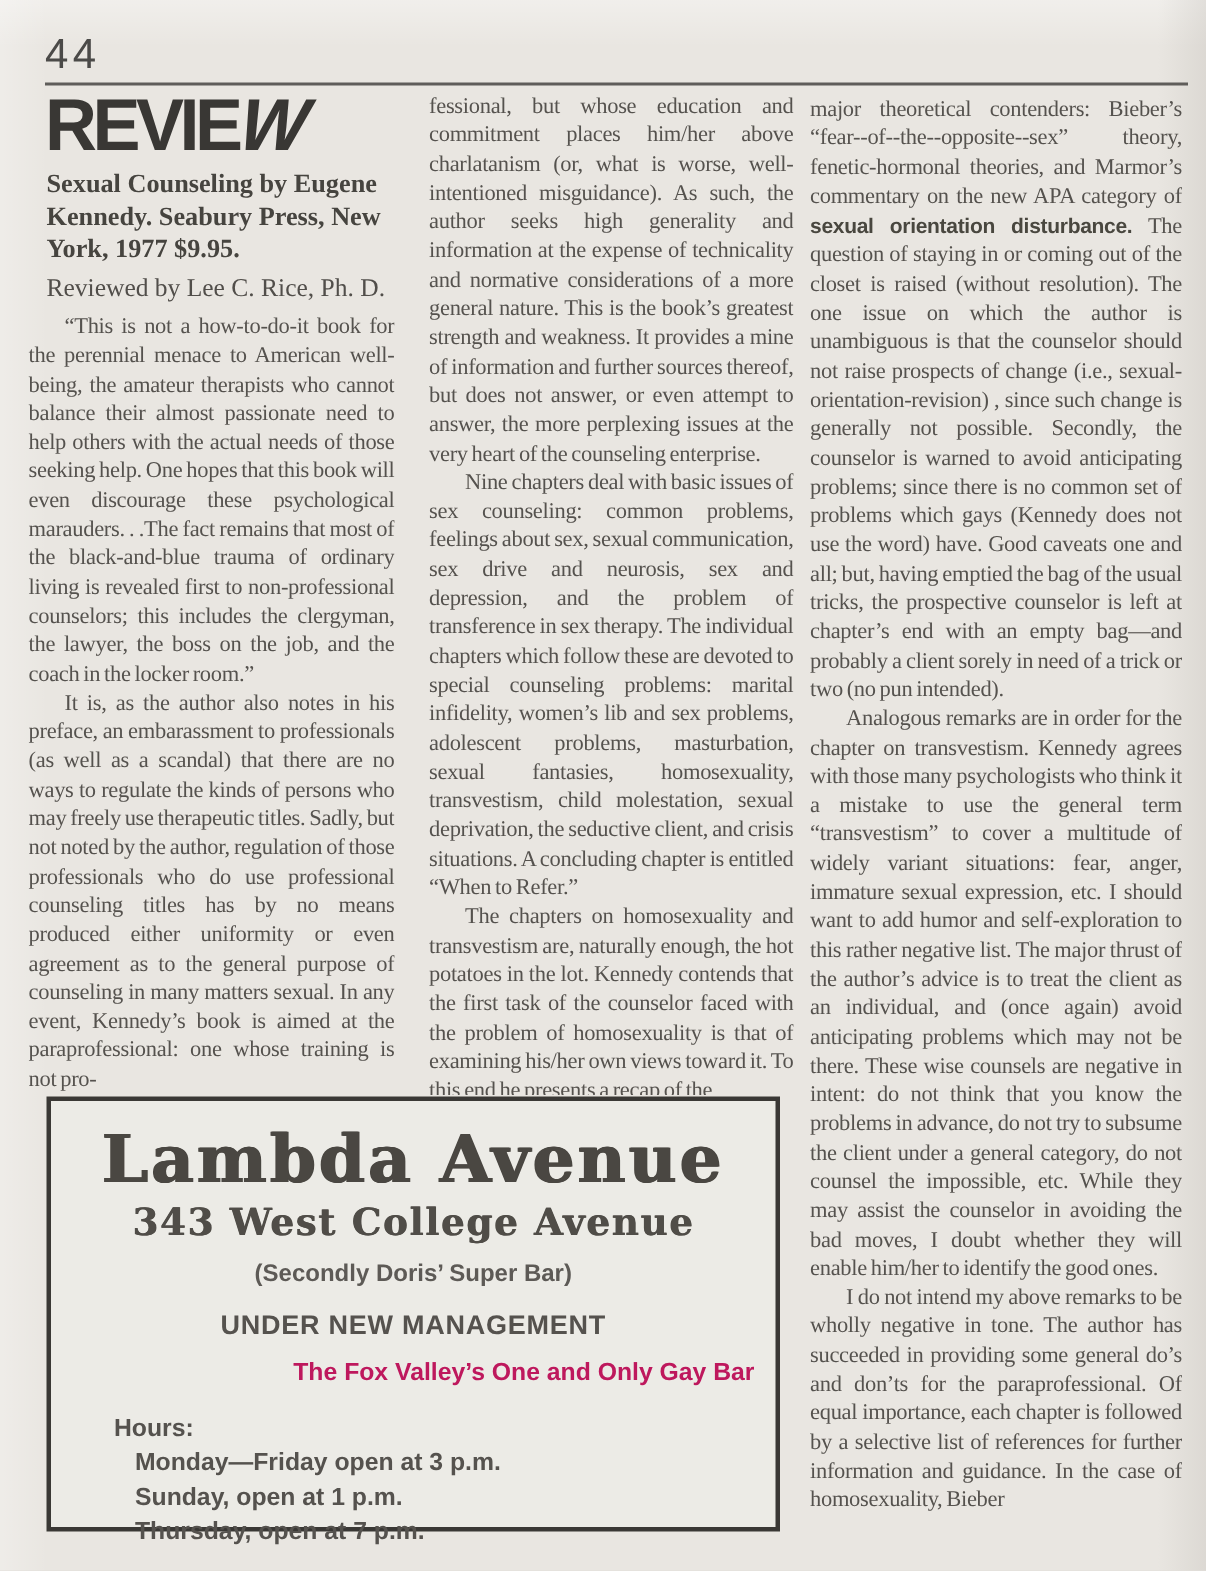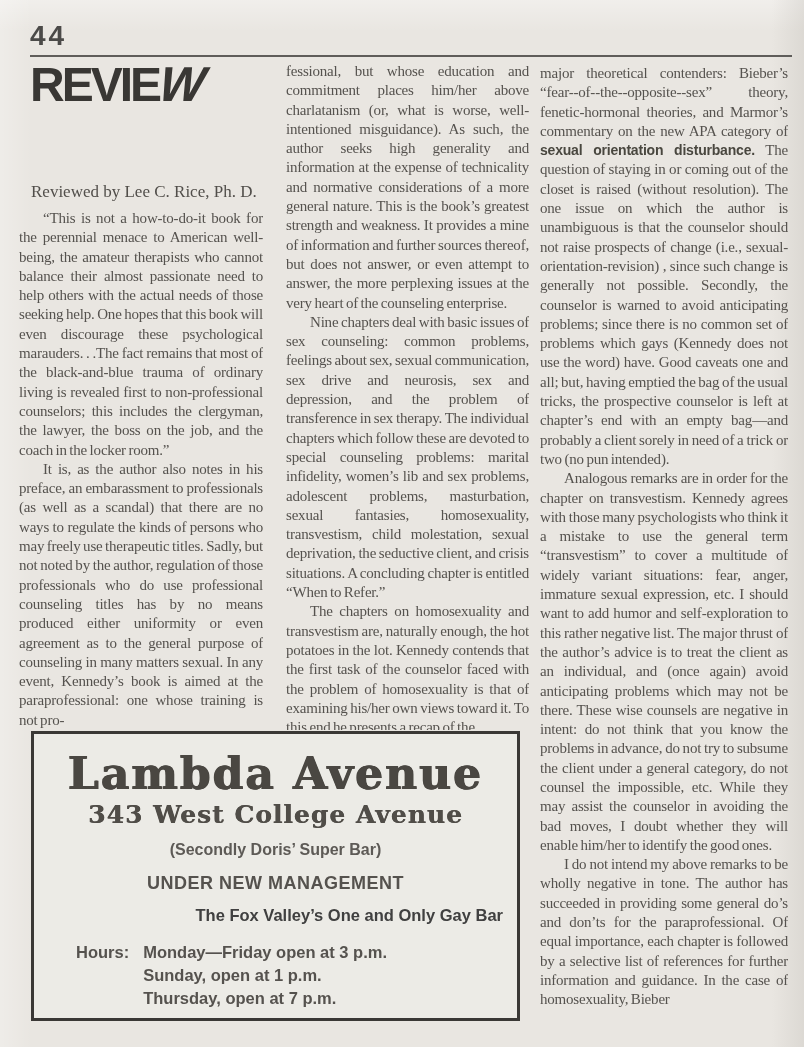--- a/index.html
+++ b/index.html
@@ -14,21 +14,21 @@
     background: #e9e6e1;
     background-image:
       linear-gradient(90deg, rgba(255,255,255,0.25) 0%, rgba(255,255,255,0) 4%, rgba(255,255,255,0) 96%, rgba(190,186,180,0.30) 100%),
       linear-gradient(180deg, rgba(255,255,255,0.35) 0%, rgba(255,255,255,0) 3%);
     overflow: hidden;
     color: #54514d;
   }
   .page-number {
     position: absolute; left: 30px; top: 20px;
     font-family: "Liberation Sans", sans-serif;
-    font-weight: bold; font-size: 28px; letter-spacing: 3px;
+    font-weight: normal; font-size: 28px; letter-spacing: 3px;
     color: #4b4a48;
   }
   .top-rule {
     position: absolute; left: 30px; top: 55px;
     width: 762px; height: 2px; background: #5f5d5a;
   }
   .review-logo {
     position: absolute; left: 30px; top: 61px;
     font-family: "Liberation Sans", sans-serif;
     font-weight: 900; font-size: 48px; line-height: 48px;
@@ -94,41 +94,42 @@
     font-weight: bold; font-size: 16px; color: #5d5a56;
   }
   .ad-management {
     margin-top: 14px; text-align: center;
     font-family: "Liberation Sans", sans-serif;
     font-weight: bold; font-size: 18px; letter-spacing: 0.5px; color: #55524e;
   }
   .ad-tagline {
     margin-top: 12px; text-align: right; padding-right: 14px;
     font-family: "Liberation Sans", sans-serif;
-    font-weight: bold; font-size: 16.5px; color: #404040;
+    font-weight: bold; font-size: 16.5px; color: #be185d;
   }
   .ad-hours {
     margin-top: 16px; padding-left: 42px;
     display: flex;
     font-family: "Liberation Sans", sans-serif;
-    font-weight: bold; font-size: 16.5px; line-height: 23px; color: #55524e;
+    font-weight: bold; font-size: 16.5px; line-height: 23px; color: #55524e; flex-direction: column;
   }
   .ad-hours .hours-label { flex: 0 0 auto; }
   .ad-hours .hours-lines { margin-left: 14px; }
 </style>
 </head>
 <body>
 
 <div class="page">
 
   <div class="page-number">44</div>
   <div class="top-rule"></div>
 
   <div class="review-logo"><span>REVIE</span><span class="logo-w">W</span></div>
 
+  <div class="book-info">Sexual Counseling by Eugene Kennedy. Seabury Press, New York, 1977 $9.95.</div>
   <div class="reviewer">Reviewed by Lee C. Rice, Ph. D.</div>
 
   <div class="col col1">
     <p class="indent">“This is not a how-to-do-it book for the perennial menace to American well-being, the amateur therapists who cannot balance their almost passionate need to help others with the actual needs of those seeking help. One hopes that this book will even discourage these psychological marauders. . .The fact remains that most of the black-and-blue trauma of ordinary living is revealed first to non-professional counselors; this includes the clergyman, the lawyer, the boss on the job, and the coach in the locker room.”</p>
     <p class="indent">It is, as the author also notes in his preface, an embarassment to professionals (as well as a scandal) that there are no ways to regulate the kinds of persons who may freely use therapeutic titles. Sadly, but not noted by the author, regulation of those professionals who do use professional counseling titles has by no means produced either uniformity or even agreement as to the general purpose of counseling in many matters sexual. In any event, Kennedy’s book is aimed at the paraprofessional: one whose training is not pro-</p>
   </div>
 
   <div class="col col2">
     <p>fessional, but whose education and commitment places him/her above charlatanism (or, what is worse, well-intentioned misguidance). As such, the author seeks high generality and information at the expense of technicality and normative considerations of a more general nature. This is the book’s greatest strength and weakness. It provides a mine of information and further sources thereof, but does not answer, or even attempt to answer, the more perplexing issues at the very heart of the counseling enterprise.</p>
     <p class="indent">Nine chapters deal with basic issues of sex counseling: common problems, feelings about sex, sexual communication, sex drive and neurosis, sex and depression, and the problem of transference in sex therapy. The individual chapters which follow these are devoted to special counseling problems: marital infidelity, women’s lib and sex problems, adolescent problems, masturbation, sexual fantasies, homosexuality, transvestism, child molestation, sexual deprivation, the seductive client, and crisis situations. A concluding chapter is entitled “When to Refer.”</p>

